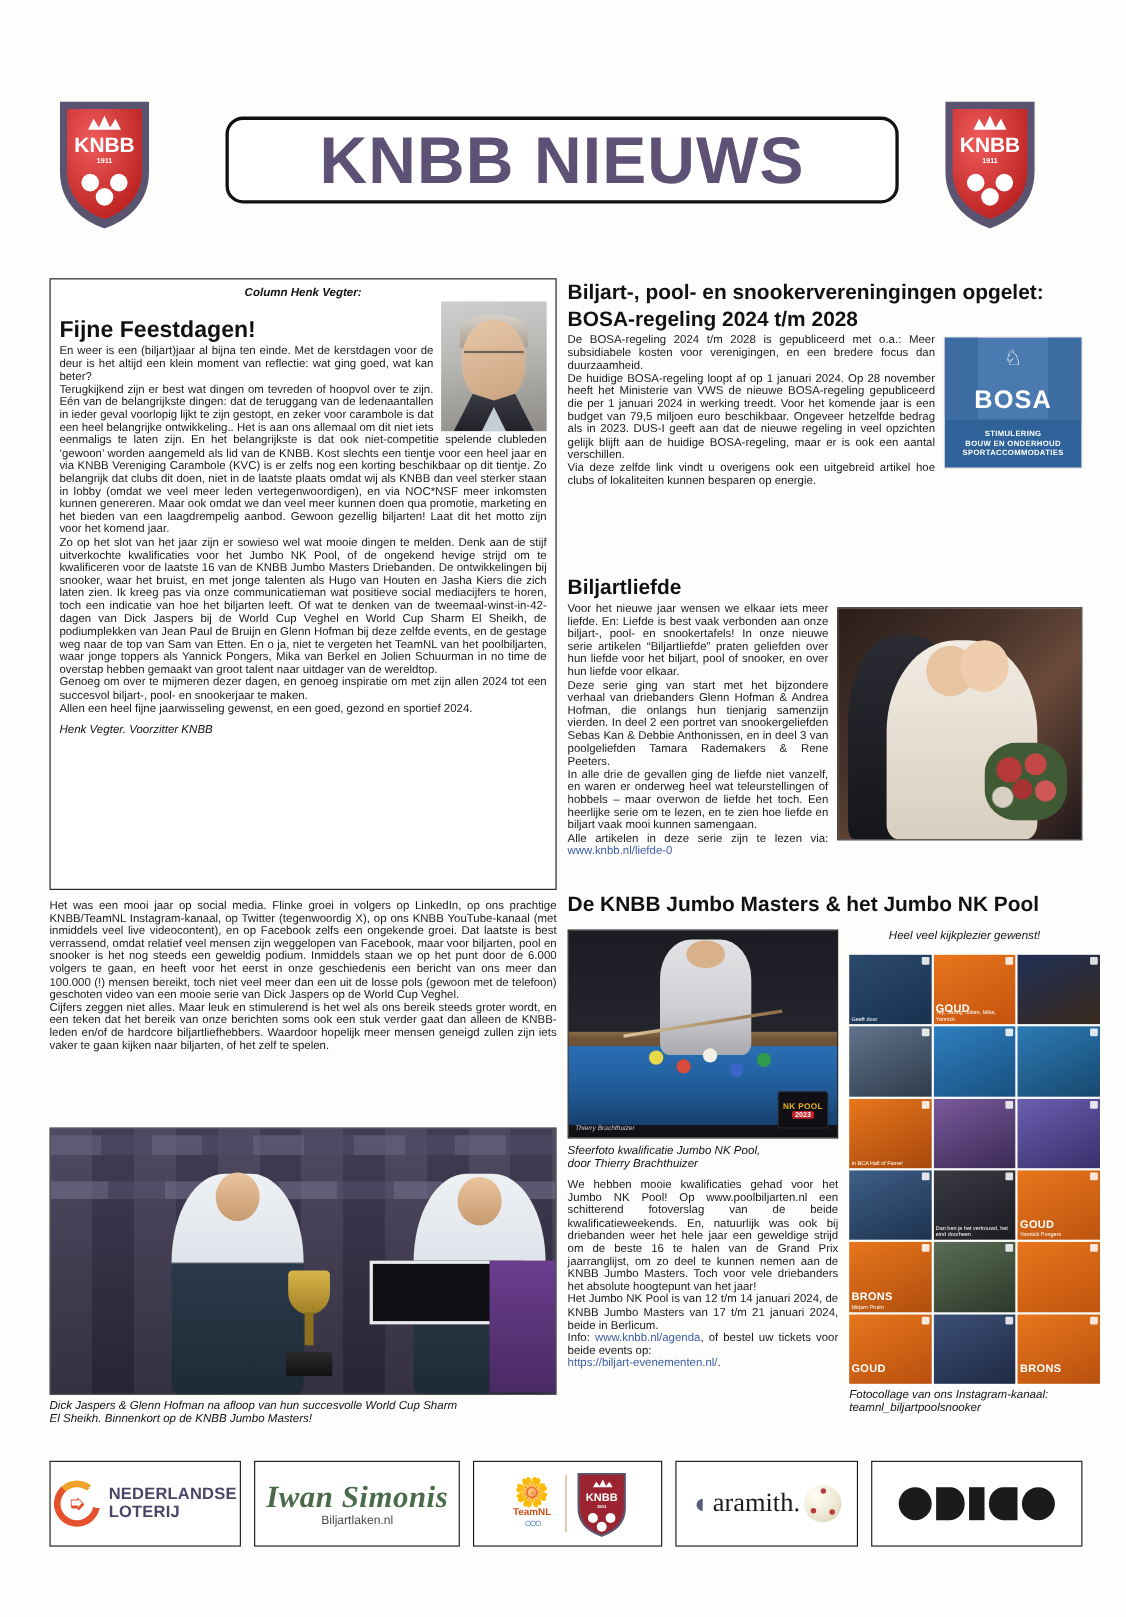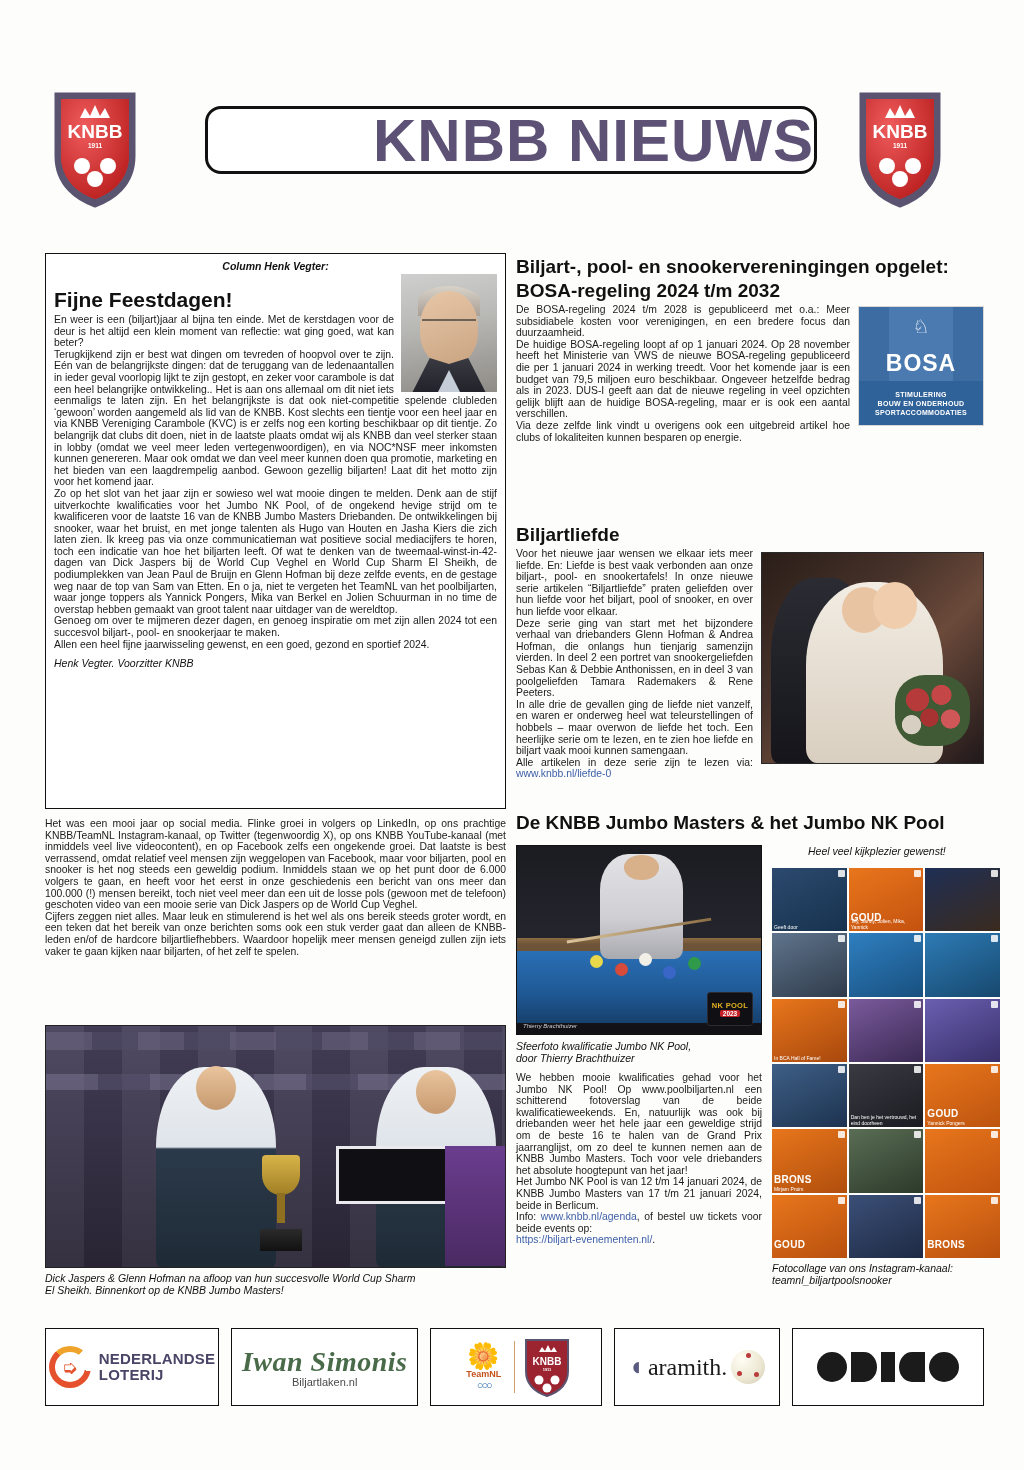--- a/index.html
+++ b/index.html
@@ -15,23 +15,23 @@
   
   .header { position: absolute; left: 0; top: 78px; width: 1024px; height: 140px; }
   .shield {
     position: absolute; top: 8px; width: 90px; height: 125px;
   }
   .shield.left { left: 50px; }
   .shield.right { left: 855px; }
   .shield svg { width: 100%; height: 100%; display:block; }
 
   .title-box {
-    position: absolute; left: 205px; top: 28px; width: 612px; height: 68px;
+    position: absolute; left: 205px; top: 28px; width: 612px; height: 79px;
     border: 3px solid #111; border-radius: 16px; background: #fff;
-    display: flex; align-items: center; justify-content: flex-end;
+    display: flex; align-items: center; justify-content: center;
   }
   .title-box .title {
     font-size: 60px; font-weight: bold; color: #5d5275; letter-spacing: 1px;
     font-family: "Liberation Sans", sans-serif;
   }
 
   
   .body-text {
     font-size: 10.4px; line-height: 11.6px; color: #1a1a1a;
     text-align: justify; font-family: "Liberation Sans", sans-serif;
@@ -399,21 +399,21 @@
       <p>Terugkijkend zijn er best wat dingen om tevreden of hoopvol over te zijn. Eén van de belangrijkste dingen: dat de teruggang van de ledenaantallen in ieder geval voorlopig lijkt te zijn gestopt, en zeker voor carambole is dat een heel belangrijke ontwikkeling.. Het is aan ons allemaal om dit niet iets eenmaligs te laten zijn. En het belangrijkste is dat ook niet-competitie spelende clubleden ‘gewoon’ worden aangemeld als lid van de KNBB. Kost slechts een tientje voor een heel jaar en via KNBB Vereniging Carambole (KVC) is er zelfs nog een korting beschikbaar op dit tientje. Zo belangrijk dat clubs dit doen, niet in de laatste plaats omdat wij als KNBB dan veel sterker staan in lobby (omdat we veel meer leden vertegenwoordigen), en via NOC*NSF meer inkomsten kunnen genereren. Maar ook omdat we dan veel meer kunnen doen qua promotie, marketing en het bieden van een laagdrempelig aanbod. Gewoon gezellig biljarten! Laat dit het motto zijn voor het komend jaar.</p>
       <p>Zo op het slot van het jaar zijn er sowieso wel wat mooie dingen te melden. Denk aan de stijf uitverkochte kwalificaties voor het Jumbo NK Pool, of de ongekend hevige strijd om te kwalificeren voor de laatste 16 van de KNBB Jumbo Masters Driebanden. De ontwikkelingen bij snooker, waar het bruist, en met jonge talenten als Hugo van Houten en Jasha Kiers die zich laten zien. Ik kreeg pas via onze communicatieman wat positieve social mediacijfers te horen, toch een indicatie van hoe het biljarten leeft. Of wat te denken van de tweemaal-winst-in-42-dagen van Dick Jaspers bij de World Cup Veghel en World Cup Sharm El Sheikh, de podiumplekken van Jean Paul de Bruijn en Glenn Hofman bij deze zelfde events, en de gestage weg naar de top van Sam van Etten. En o ja, niet te vergeten het TeamNL van het poolbiljarten, waar jonge toppers als Yannick Pongers, Mika van Berkel en Jolien Schuurman in no time de overstap hebben gemaakt van groot talent naar uitdager van de wereldtop.</p>
       <p>Genoeg om over te mijmeren dezer dagen, en genoeg inspiratie om met zijn allen 2024 tot een succesvol biljart-, pool- en snookerjaar te maken.</p>
       <p>Allen een heel fijne jaarwisseling gewenst, en een goed, gezond en sportief 2024.</p>
     </div>
     <div class="col-sig">Henk Vegter. Voorzitter KNBB</div>
   </div>
 
   <div class="bosa">
     <div class="h2">Biljart-, pool- en snookervereningingen opgelet:</div>
-    <div class="h2">BOSA-regeling 2024 t/m 2032</div>
+    <div class="h2">BOSA-regeling 2024 t/m 2028</div>
     <div class="bosa-logo">
       <div class="top">
         <div class="crest">♘</div>
         <div class="wordmark">BOSA</div>
       </div>
       <div class="bot">
         <span>STIMULERING</span>
         <span>BOUW EN ONDERHOUD</span>
         <span>SPORTACCOMMODATIES</span>
       </div>

